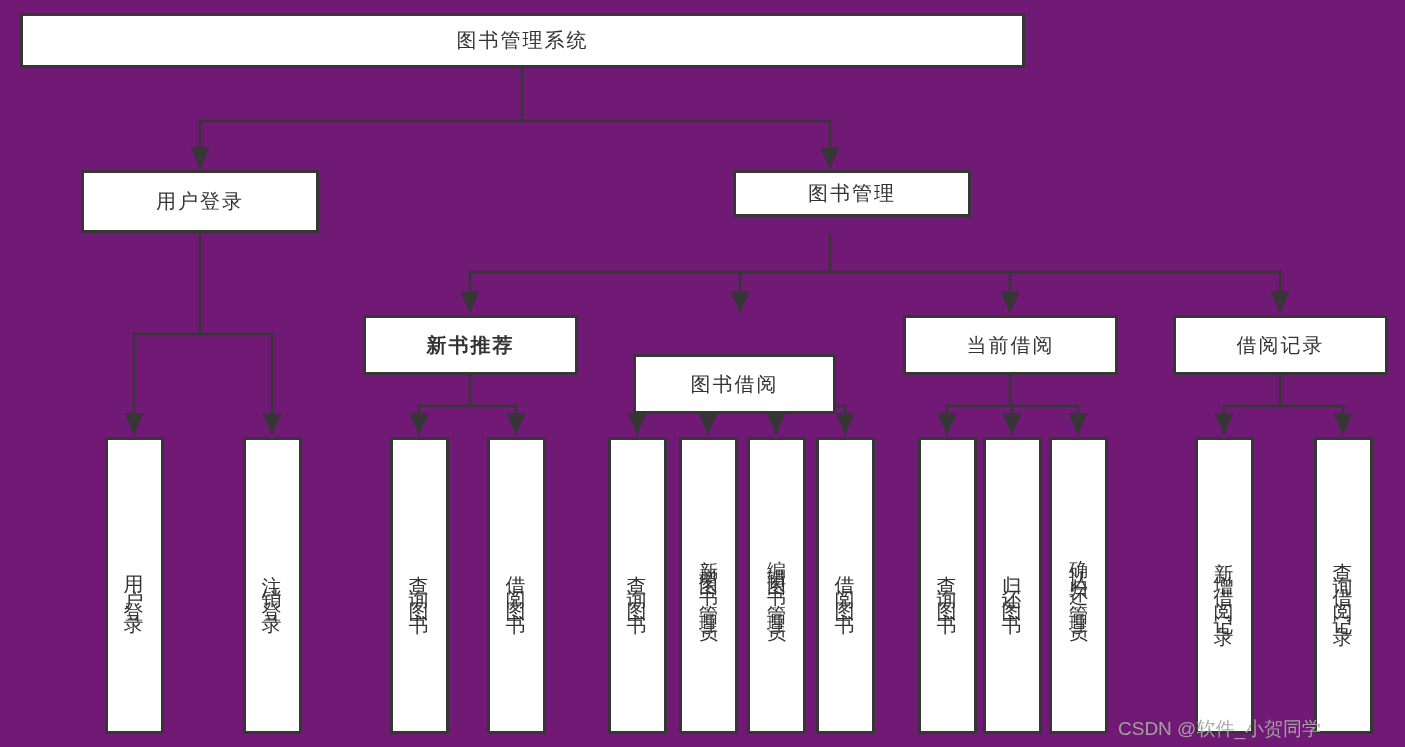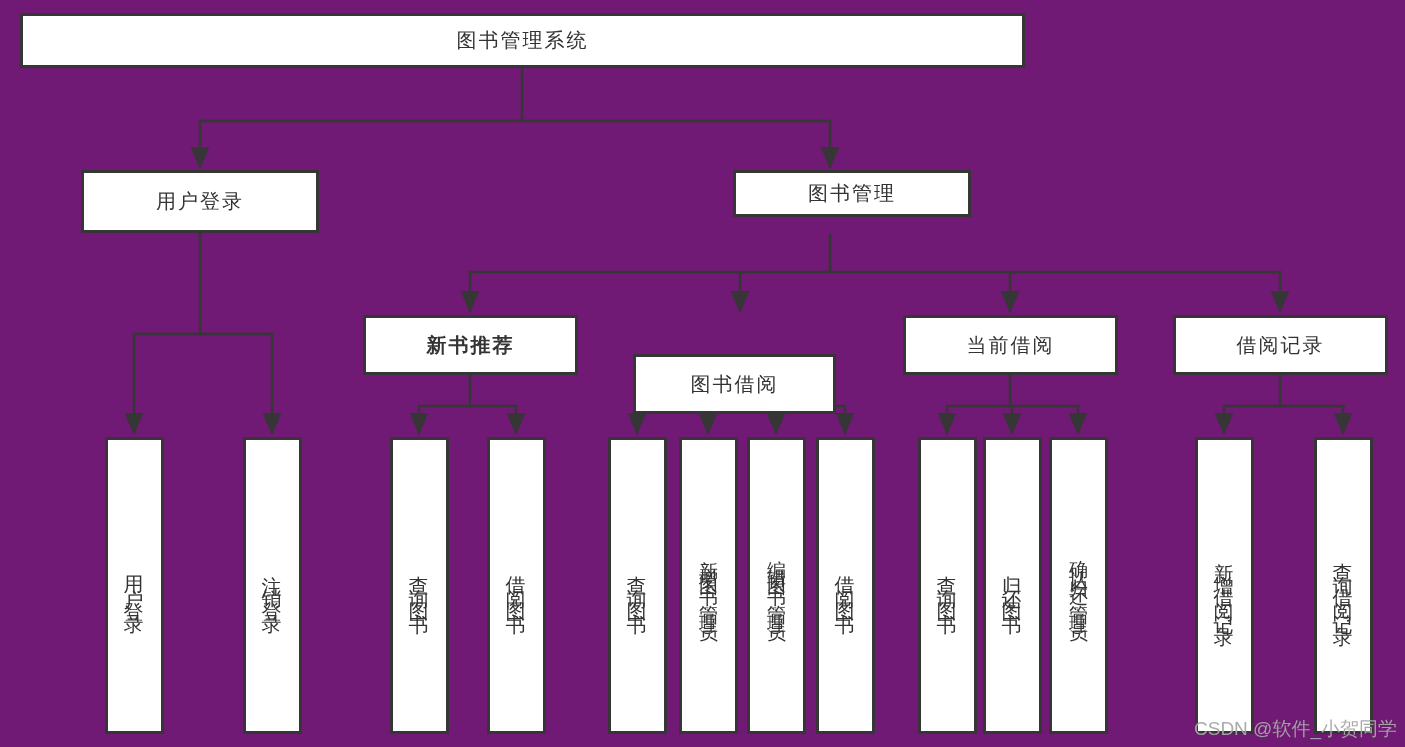--- a/index.html
+++ b/index.html
@@ -41,21 +41,21 @@
     font-size: 20px;
     letter-spacing: 13px;
     white-space: nowrap;
   }
   .vnode.long span {
     font-size: 19px;
     letter-spacing: 9px;
   }
   #watermark {
     position: absolute;
-    left: 1194px;
+    left: 1118px;
     top: 716px;
     font-size: 19px;
     color: rgba(165,165,165,0.95);
     white-space: nowrap;
     z-index: 5;
   }
 </style>
 </head>
 <body>
 

